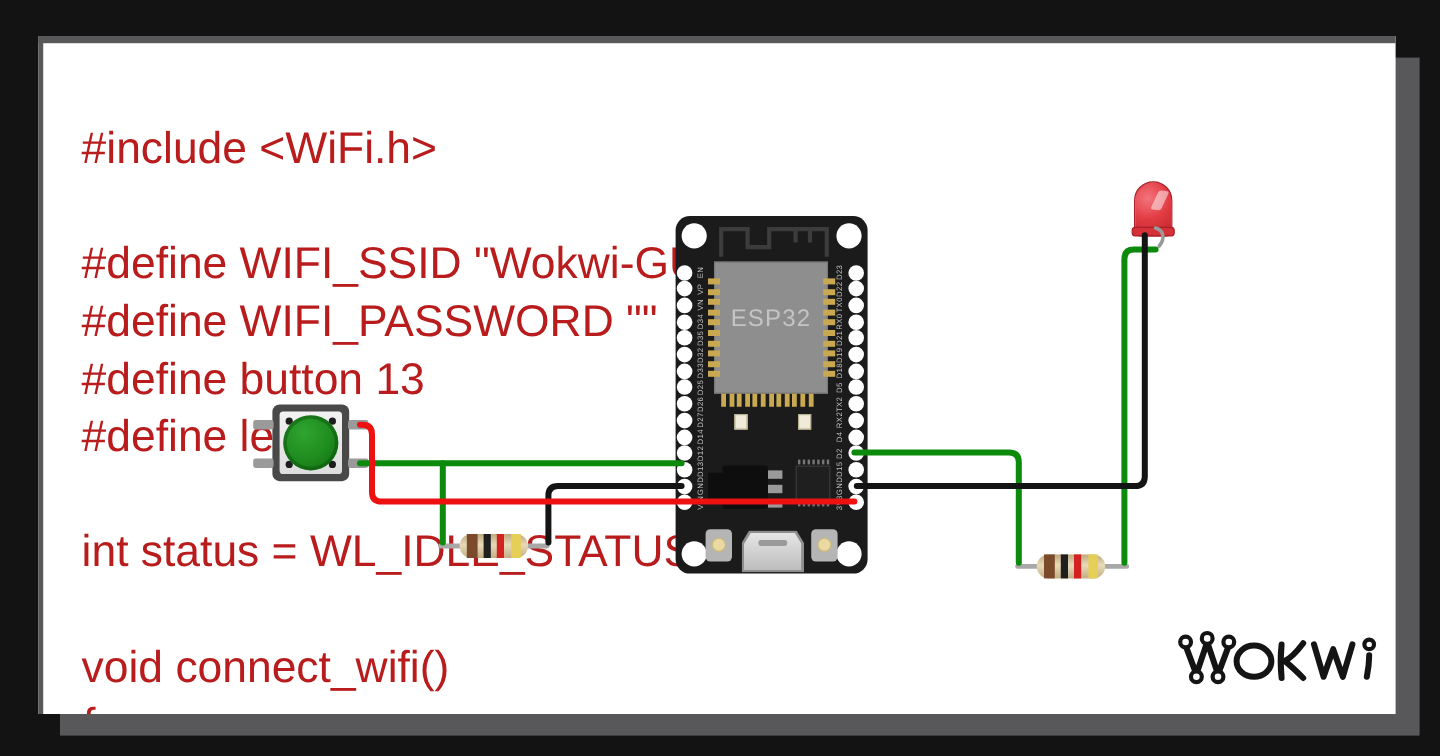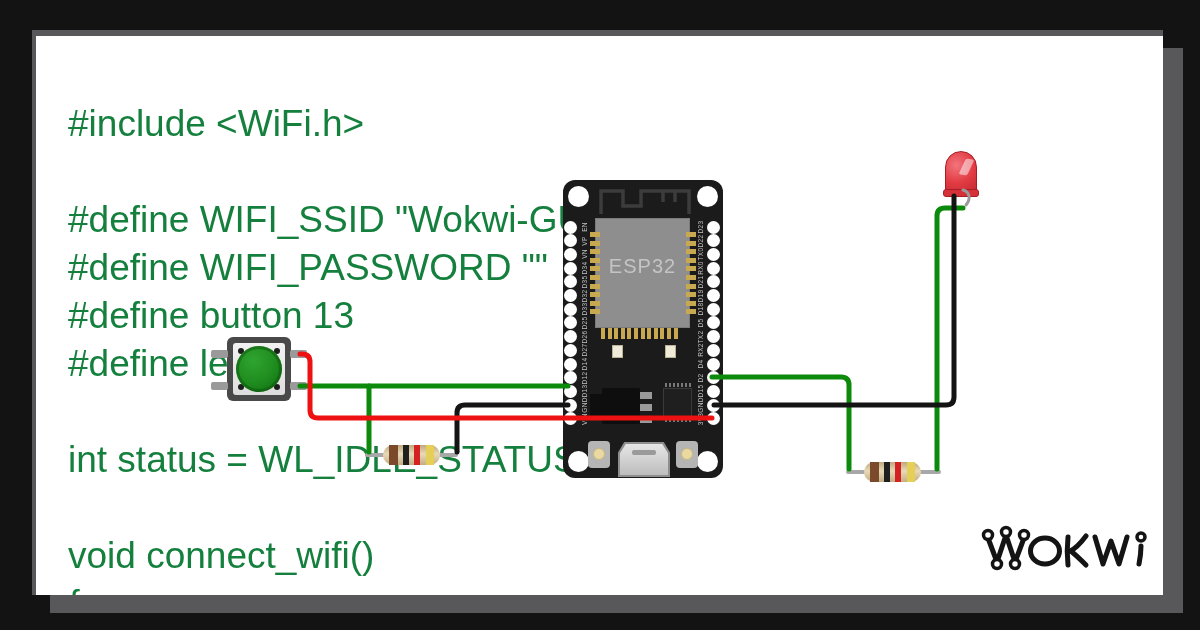--- a/index.html
+++ b/index.html
@@ -7,21 +7,21 @@
          font-family:"Liberation Sans",sans-serif;}
   
   #canvas-shadow{position:absolute;left:50px;top:48px;width:1133px;height:565px;background:#58585a;}
   
   #canvas{position:absolute;left:32px;top:30px;width:1127px;height:559px;background:#ffffff;
           border-left:4px solid #58585a;border-top:6px solid #58585a;overflow:hidden;}
   
   #tab{position:absolute;left:68px;top:13px;height:58px;background:#58585a;color:#fafafa;
        font-size:40px;line-height:58px;padding:0 18px;z-index:3;}
   
-  #code-layer{position:absolute;left:32px;top:64px;color:#15803d;font-size:37px;line-height:48px;
+  #code-layer{position:absolute;left:32px;top:64px;color:#b91c1c;font-size:37px;line-height:48px;
               white-space:pre;}
   .code-line{height:48px;}
   
   #circuit{position:absolute;left:0;top:0;width:1048px;height:630px;z-index:4;}
   
   #board{position:absolute;left:563px;top:180px;width:160px;height:298px;background:#1b1b1b;
          border-radius:12px;}
   .hole{position:absolute;width:21px;height:21px;border-radius:50%;background:#fff;}
   .pin{position:absolute;width:13px;height:13px;border-radius:50%;background:#fff;}
   .pin-label{position:absolute;width:40px;text-align:center;font-size:6.5px;letter-spacing:.3px;

